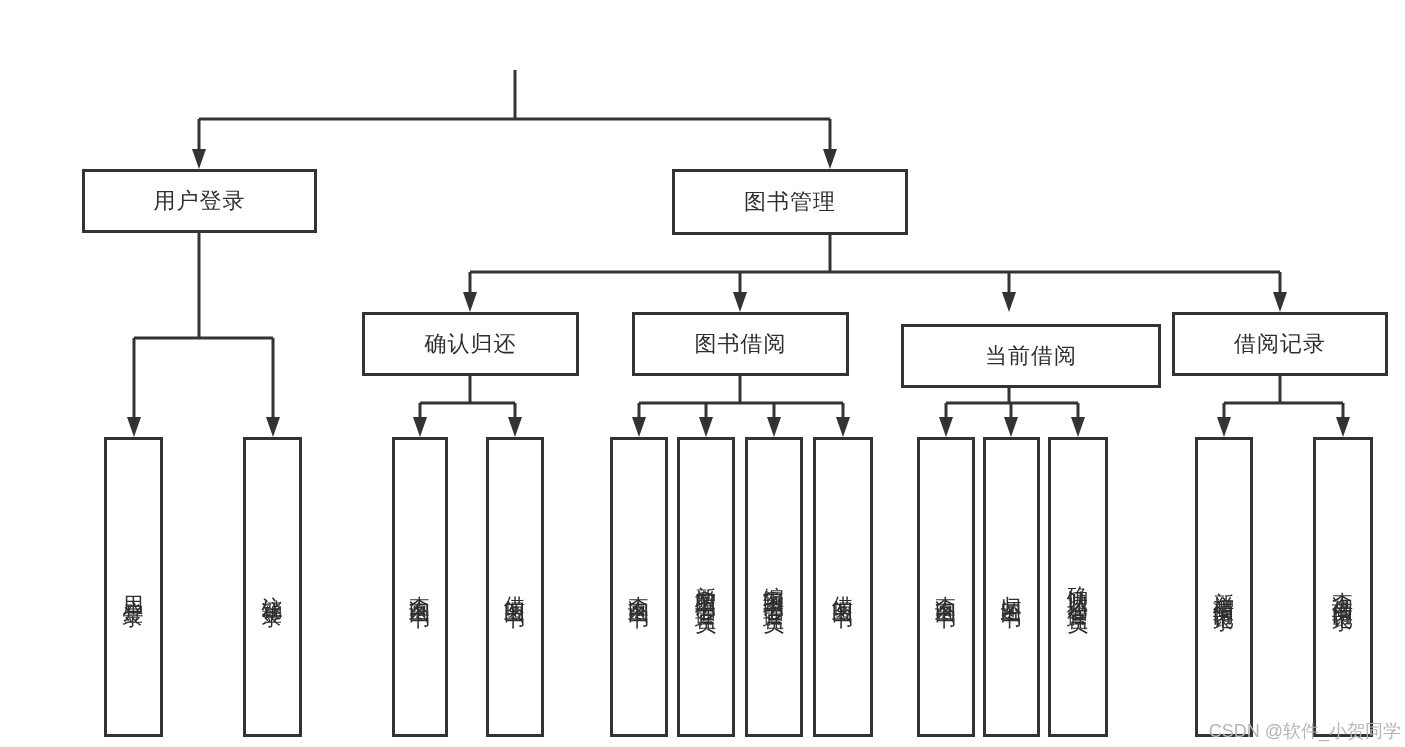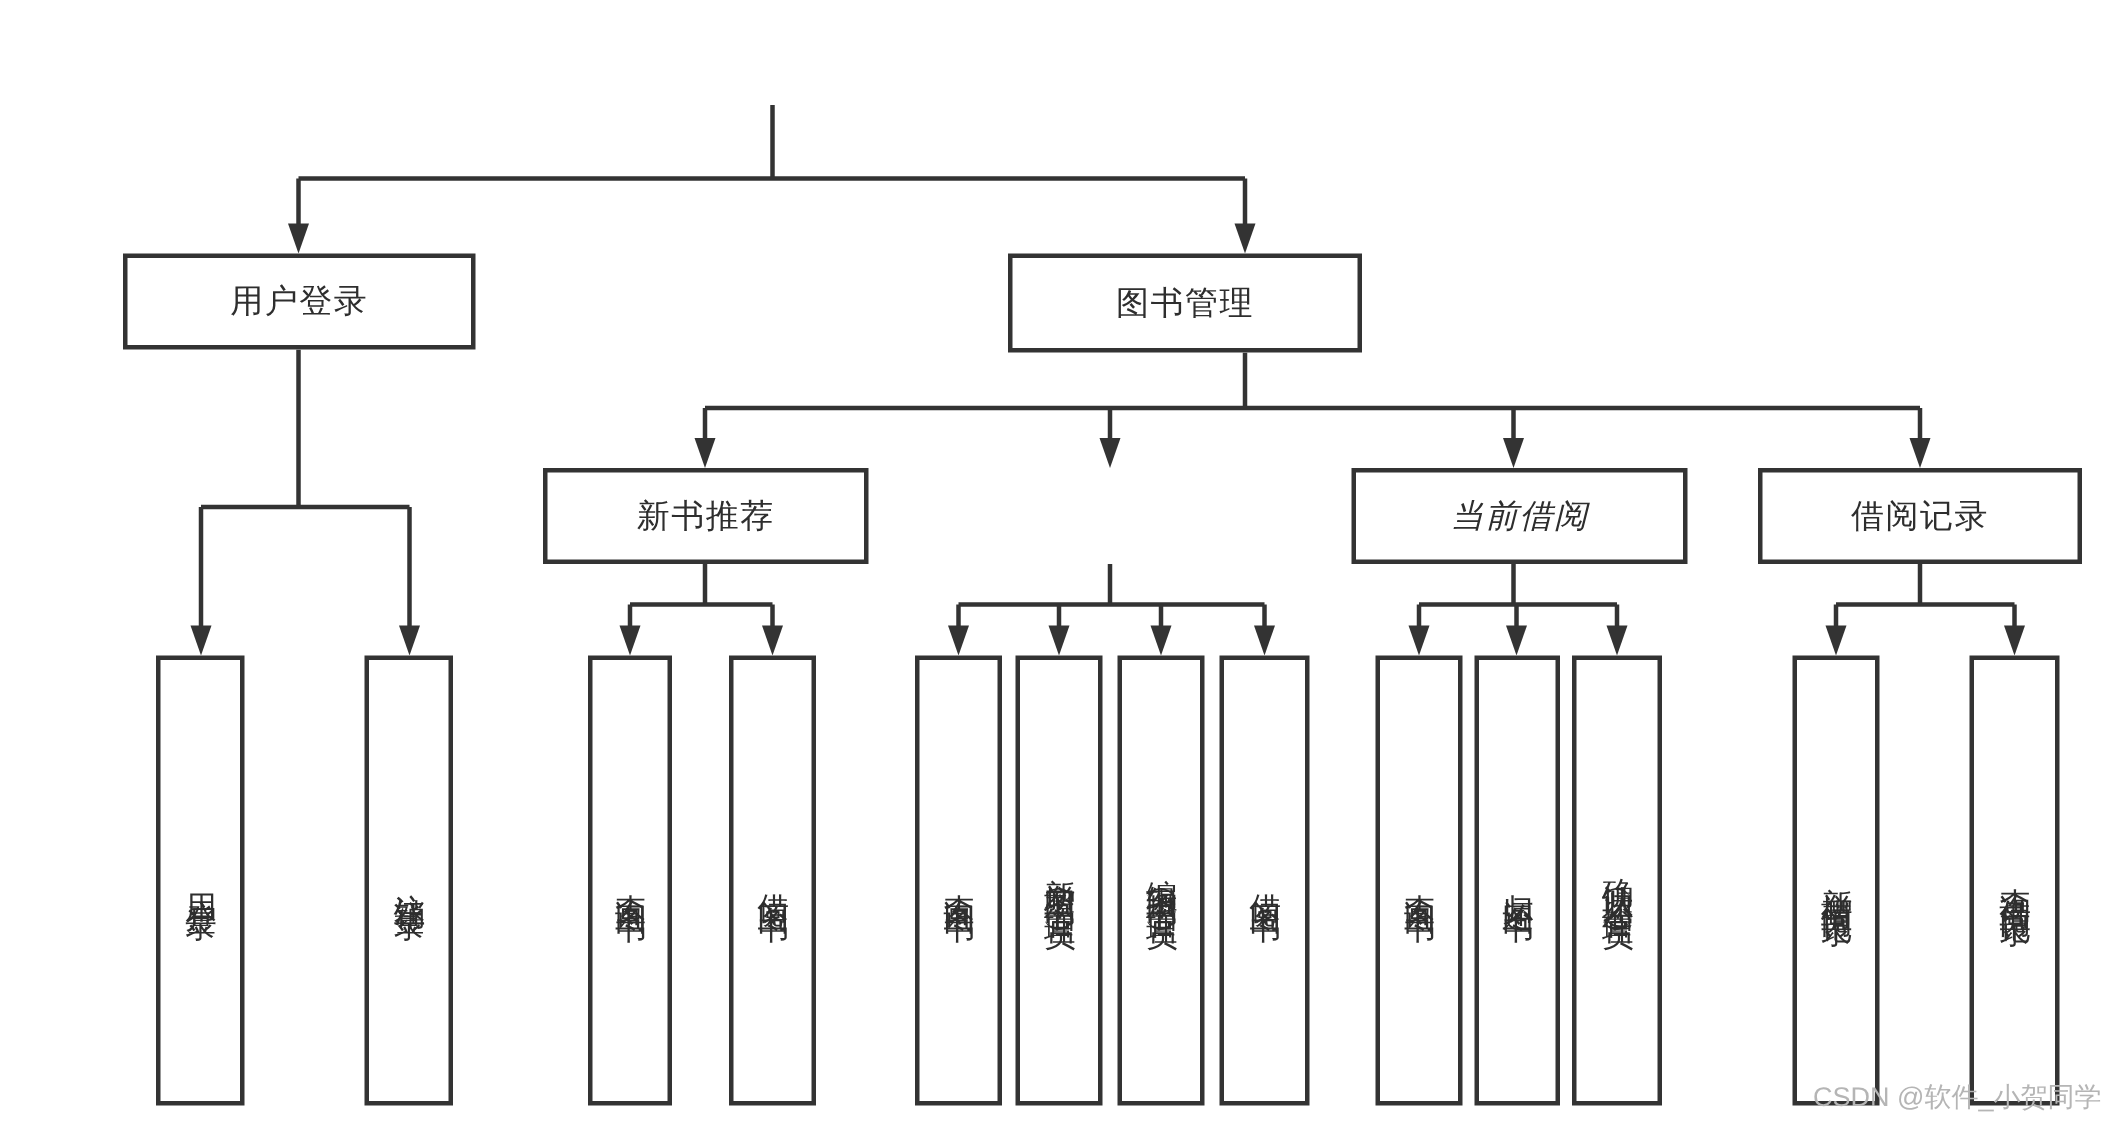--- a/index.html
+++ b/index.html
@@ -121,22 +121,23 @@
       <polygon points="1071,417 1085,417 1078,437"></polygon>
       <polygon points="1217,417 1231,417 1224,437"></polygon>
       <polygon points="1336,417 1350,417 1343,437"></polygon>
     </g>
   </svg>
 
 
   <div class="node hbox" style="left:82px; top:169px; width:235px; height:64px;">用户登录</div>
   <div class="node hbox" style="left:672px; top:169px; width:236px; height:66px;">图书管理</div>
 
-  <div class="node hbox" style="left:362px; top:312px; width:217px; height:64px;">新书推荐</div>
-  <div class="node hbox" style="left:901px; top:312px; width:224px; height:64px;font-style:italic;">当前借阅</div>
+  <div class="node hbox" style="left:362px; top:312px; width:217px; height:64px;">确认归还</div>
+  <div class="node hbox" style="left:632px; top:312px; width:217px; height:64px;">图书借阅</div>
+  <div class="node hbox" style="left:901px; top:324px; width:260px; height:64px;">当前借阅</div>
   <div class="node hbox" style="left:1172px; top:312px; width:216px; height:64px;">借阅记录</div>
 
   <div class="node vbox" style="left:104px; top:437px; width:59px; height:300px;">用户登录</div>
   <div class="node vbox" style="left:243px; top:437px; width:59px; height:300px;">注销登录</div>
 
   <div class="node vbox" style="left:392px; top:437px; width:56px; height:300px;">查询图书</div>
   <div class="node vbox" style="left:486px; top:437px; width:58px; height:300px;">借阅图书</div>
 
   <div class="node vbox" style="left:610px; top:437px; width:58px; height:300px;">查询图书</div>
   <div class="node vbox" style="left:677px; top:437px; width:58px; height:300px;">新增图书（管理员）</div>

